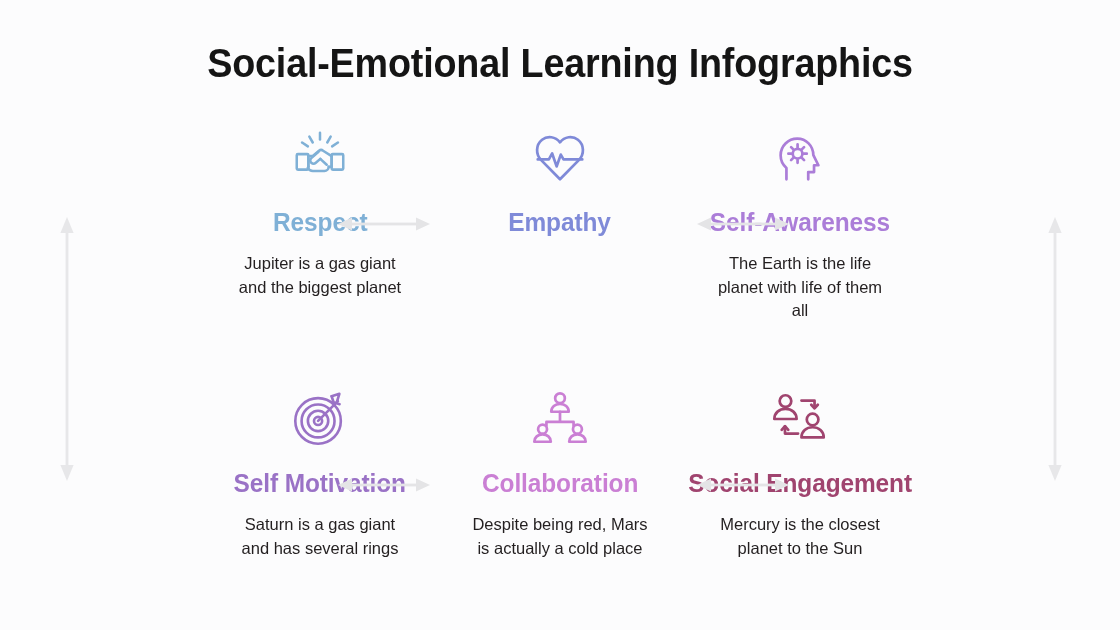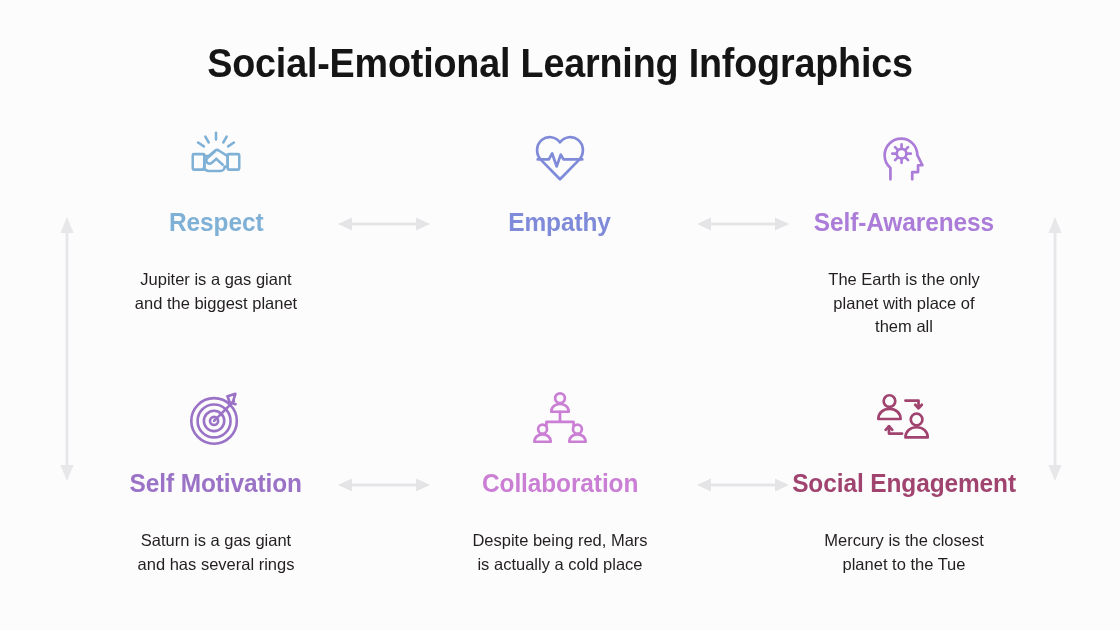--- a/index.html
+++ b/index.html
@@ -39,21 +39,21 @@
     white-space: nowrap;
   }
 
   
   .row {
     position: absolute;
     left: 96px;
     width: 928px;
     display: flex;
     flex-direction: row;
-    justify-content: space-between;
+    justify-content: center;
     align-items: flex-start;
   }
   #row-top    { top: 125px; }
   #row-bottom { top: 386px; }
 
   .card {
     width: 240px;
     display: flex;
     flex-direction: column;
     align-items: center;
@@ -77,21 +77,21 @@
     font-family: "Liberation Sans Narrow", "Liberation Sans", sans-serif;
     font-weight: bold;
     font-size: 26px;
     line-height: 1.05;
     letter-spacing: -0.1px;
     white-space: nowrap;
     transform: scaleX(0.94);
   }
 
   .card-desc {
-    margin-top: 32px;
+    margin-top: 16px;
     font-family: "Liberation Sans", sans-serif;
     font-size: 16.5px;
     line-height: 1.42;
     color: #231f20;
     width: 180px;
   }
 
   
   .h-arrow {
     position: absolute;
@@ -160,21 +160,21 @@
         <svg viewBox="0 0 64 64" fill="none" stroke="#ab7dd8" stroke-width="2.8" stroke-linecap="round" stroke-linejoin="round">
           <path d="M40.5 54 v-7.5 h6 v-7 h4.5 l-5.2 -10.4 C45.6 19.3 38.4 12 29.2 12
                    19.7 12 12 19.7 12 29.2 c0 5.2 2.3 9.9 6 13.1 V54"></path>
           <circle cx="29.5" cy="27.5" r="5"></circle>
           <path d="M29.5 18 v3.2 M29.5 33.8 v3.2 M20 27.5 h3.2 M35.8 27.5 h3.2
                    M22.8 20.8 l2.3 2.3 M33.9 31.9 l2.3 2.3 M36.2 20.8 l-2.3 2.3
                    M25.1 31.9 l-2.3 2.3"></path>
         </svg>
       </div>
       <div class="card-title" style="color:#ab7dd8">Self-Awareness</div>
-      <div class="card-desc">The Earth is the only planet with place of them all</div>
+      <div class="card-desc">The Earth is the life planet with life of them all</div>
     </div>
   </div>
 
   <div class="row" id="row-bottom">
 
     <div class="card">
       <div class="card-icon">
         <svg viewBox="0 0 64 64" fill="none" stroke="#9a72c6" stroke-width="2.7" stroke-linecap="round" stroke-linejoin="round">
           <circle cx="30" cy="34" r="23.5"></circle>
           <circle cx="30" cy="34" r="17"></circle>
@@ -212,21 +212,21 @@
           <path d="M5.5 32 c0 -6.3 5.1 -10.5 11.5 -10.5 S28.5 25.7 28.5 32 Z"></path>
           <circle cx="45" cy="32.5" r="6"></circle>
           <path d="M33.5 51 c0 -6.3 5.1 -10.5 11.5 -10.5 S56.5 44.7 56.5 51 Z"></path>
           <path d="M33.5 13 h13.5 v7.5"></path>
           <path d="M43.6 17.3 L47 21 l3.4 -3.7"></path>
           <path d="M30 47 H16.5 v-7.5"></path>
           <path d="M19.9 43.2 L16.5 39.5 l-3.4 3.7"></path>
         </svg>
       </div>
       <div class="card-title" style="color:#a0446f">Social Engagement</div>
-      <div class="card-desc">Mercury is the closest planet to the Tue</div>
+      <div class="card-desc">Mercury is the closest planet to the Sun</div>
     </div>
   </div>
 
   <div class="h-arrow" id="h-arrow-1">
     <svg viewBox="0 0 96 22" fill="#e4e4e6">
       <rect x="14" y="9.6" width="68" height="2.8"></rect>
       <path d="M2 11 L16 4.4 V17.6 Z"></path>
       <path d="M94 11 L80 4.4 V17.6 Z"></path>
     </svg>
   </div>

